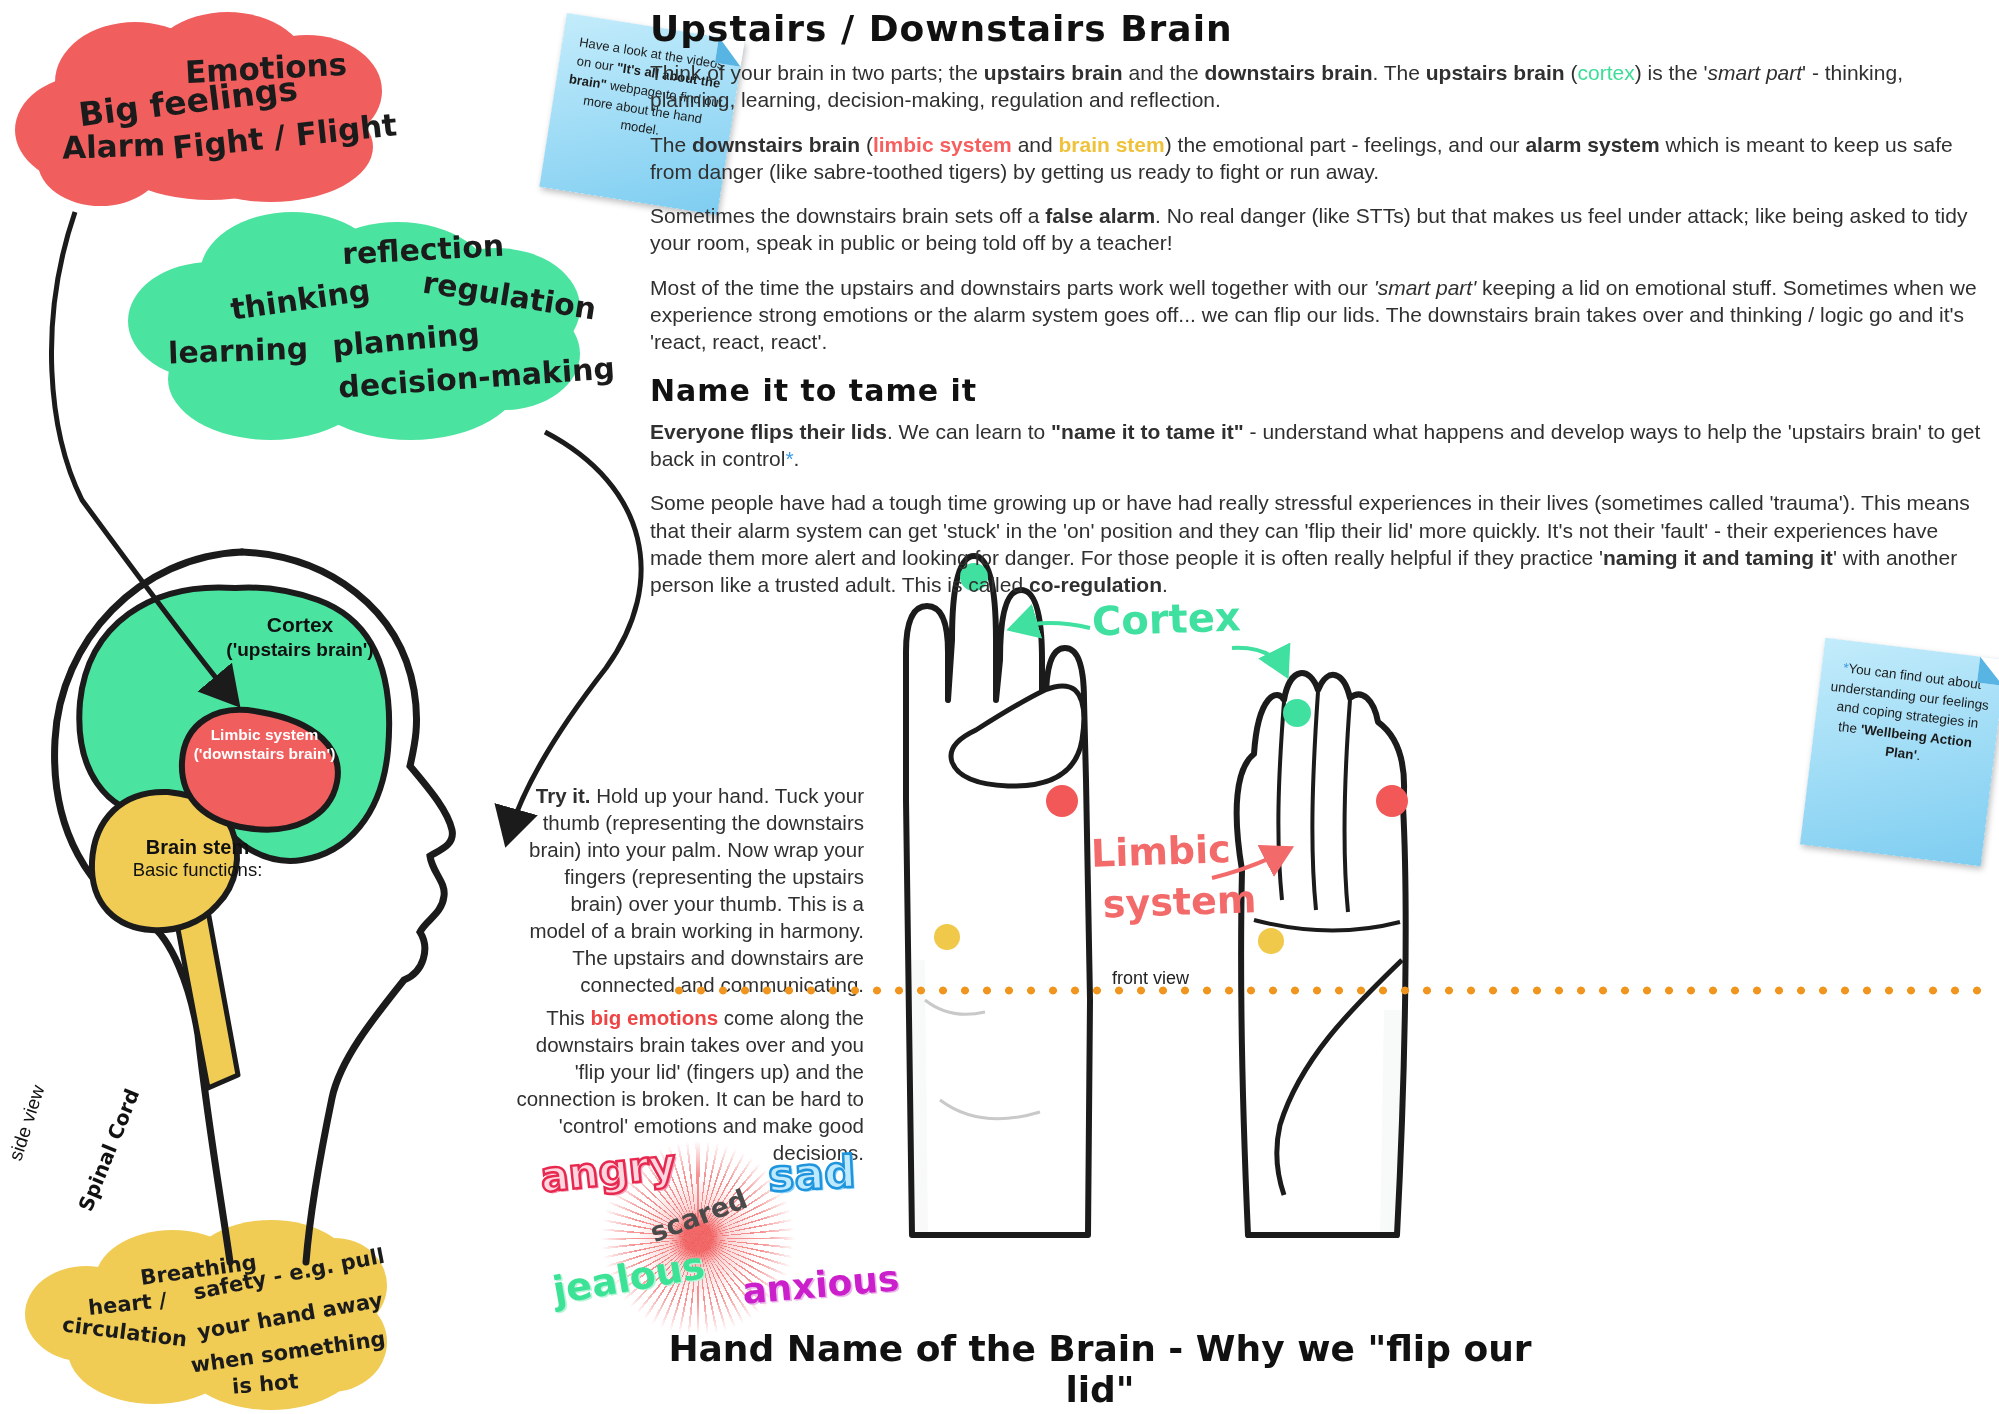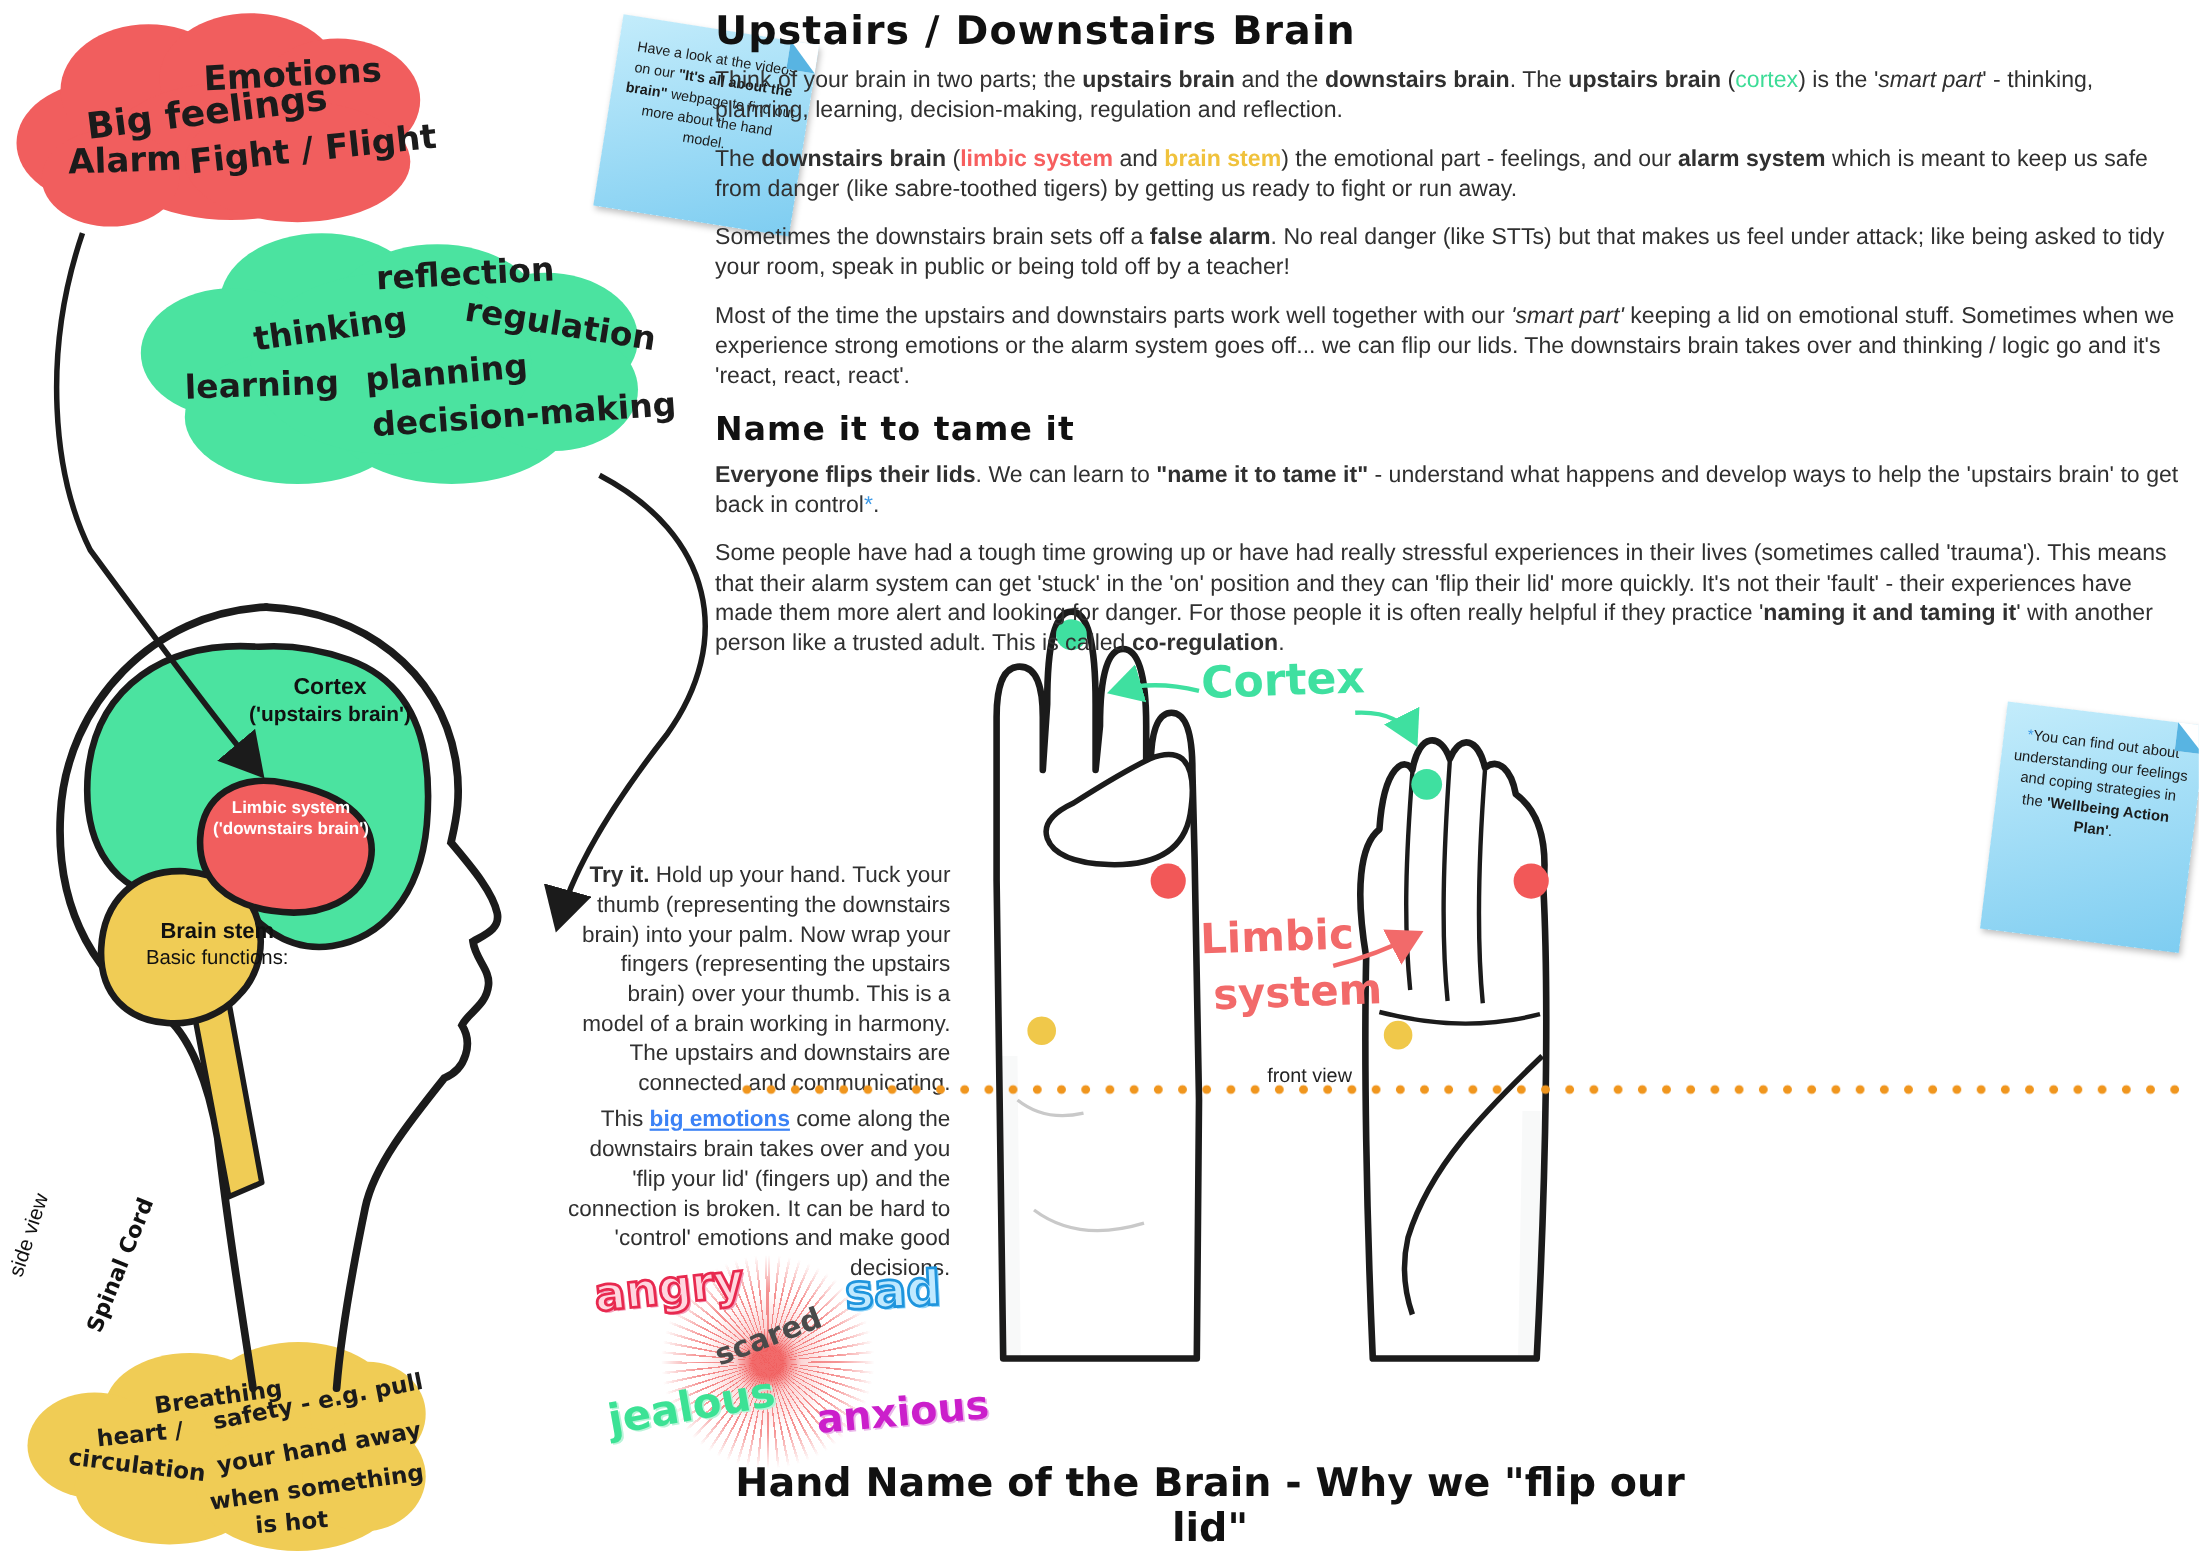--- a/index.html
+++ b/index.html
@@ -22,42 +22,42 @@
   .note2{left:1812px;top:648px;width:162px;height:182px;transform:rotate(7deg);font-size:13.5px;}
   
   .article{position:absolute;left:650px;top:8px;width:1340px;}
   .article h1{font-family:"DejaVu Sans",sans-serif;font-size:36px;font-weight:700;color:#111;
               margin:0 0 10px 0;letter-spacing:1px;}
   .article h2{font-family:"DejaVu Sans",sans-serif;font-size:30px;font-weight:700;color:#111;
               margin:8px 0 10px 0;letter-spacing:1px;}
   .article p{font-size:21px;line-height:1.3;margin:0 0 17px 0;}
   .b{font-weight:700;} .i{font-style:italic;margin-top:28px;}
   .green{color:#3ddc97;} .red{color:#f75f5f;font-weight:700;} .yellow{color:#f0c23c;font-weight:700;}
-  .blue{color:#3d9ae8;} .pink{color:#3b82f6;font-weight:700;text-decoration:underline;}
+  .blue{color:#3d9ae8;} .pink{color:#ef4444;font-weight:700;}
   
   .cortex-label{left:210px;top:612px;width:180px;text-align:center;font-weight:700;
                 font-size:21px;line-height:1.25;color:#111;}
   .limbic-label{left:182px;top:726px;width:165px;text-align:center;font-weight:700;
                 font-size:15.5px;line-height:1.2;color:#fff;}
   .brainstem-label{left:110px;top:836px;width:175px;text-align:center;color:#111;}
   .brainstem-label .l1{font-weight:700;font-size:20px;}
   .brainstem-label .l2{font-size:18.5px;}
   .side-view{left:-12px;top:1112px;transform:rotate(-72deg);font-size:19px;color:#111;}
   .spinal-cord{left:44px;top:1138px;transform:rotate(-68deg);font-weight:700;font-size:20px;color:#111;}
   
   .try-block,.when-block{position:absolute;left:512px;width:352px;text-align:right;
                          font-size:20.5px;line-height:1.32;}
   .try-block{top:782px;}
   .when-block{top:1004px;}
   .dotted{left:668px;top:986px;width:1320px;height:9px;
           background-image:radial-gradient(circle,#f0961e 3.6px,rgba(0,0,0,0) 4.3px);
           background-size:22px 9px;background-repeat:repeat-x;}
   .hand-cortex{left:1092px;top:596px;font-size:40px;color:#3fe0a0;transform:rotate(-2deg);}
   .hand-limbic{left:1092px;top:826px;font-size:38px;color:#f26a6a;line-height:1.35;transform:rotate(-2deg);}
-  .front-view{left:1152px;top:968px;font-size:18px;color:#222;}
+  .front-view{left:1112px;top:968px;font-size:18px;color:#222;}
   .hand-title{left:660px;top:1328px;width:880px;text-align:center;font-size:36px;
               font-family:"DejaVu Sans",sans-serif;font-weight:700;color:#111;}
   
   .emw{position:absolute;font-family:"DejaVu Sans",sans-serif;font-weight:800;white-space:nowrap;}
   .angry{left:540px;top:1146px;font-size:42px;transform:rotate(-6deg);
          color:#ffd7e0;-webkit-text-stroke:2.5px #e8294f;text-shadow:2px 2px 0 #f4a0bb;}
   .sad{left:768px;top:1148px;font-size:44px;transform:rotate(-3deg);
        color:#bfe9ff;-webkit-text-stroke:2.5px #1f95dd;text-shadow:2px 2px 0 #8fd4f8;}
   .scared{left:648px;top:1200px;font-size:27px;font-weight:600;transform:rotate(-21deg);color:#4a4a4a;}
   .jealous{left:552px;top:1256px;font-size:38px;transform:rotate(-10deg);

